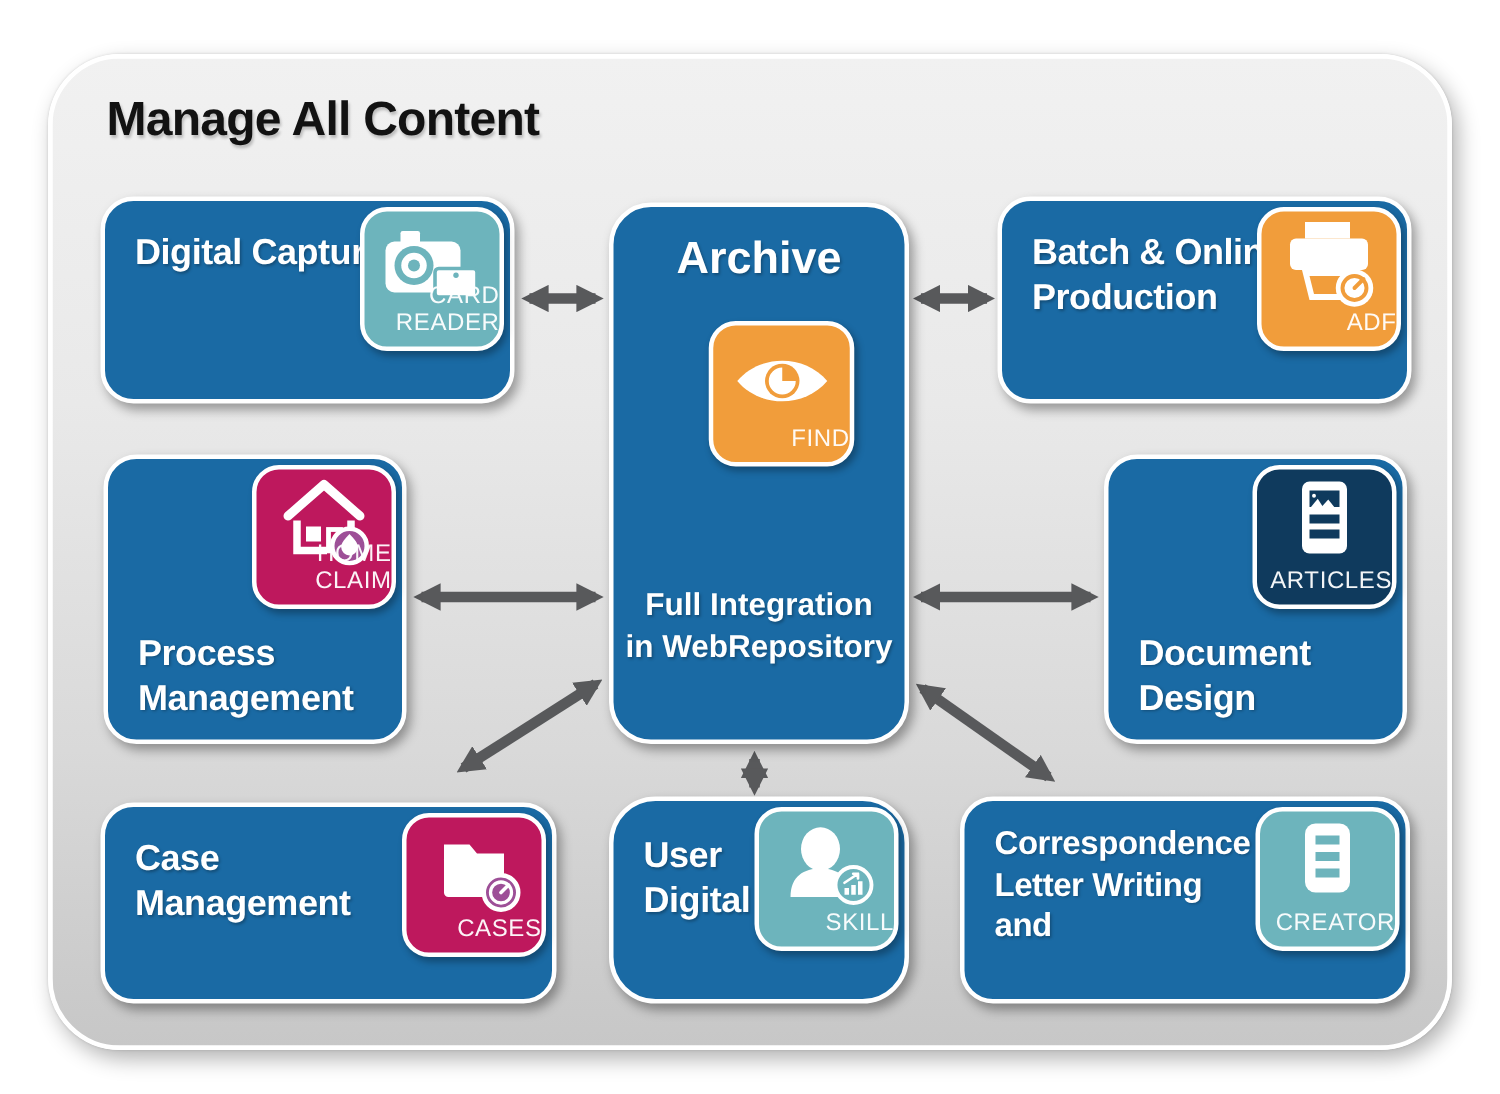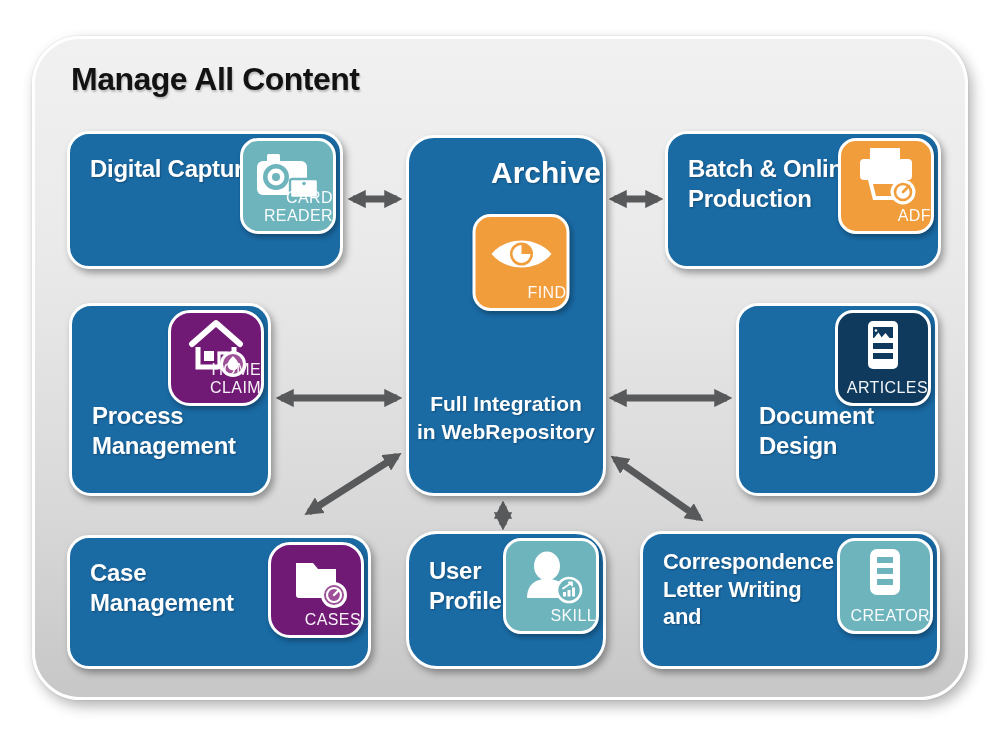--- a/index.html
+++ b/index.html
@@ -10,42 +10,42 @@
          border:3px solid #fff;box-sizing:border-box;
          box-shadow:4px 6px 14px rgba(0,0,0,0.30), 0 0 2px rgba(0,0,0,0.15);}
   .page-title{position:absolute;left:36px;top:22px;margin:0;font-size:32px;font-weight:700;
          color:#121212;letter-spacing:-0.5px;text-shadow:1px 2px 2px rgba(0,0,0,0.22);}
   .arrows{position:absolute;left:0;top:0;width:936px;height:664px;pointer-events:none;}
 
   .node{position:absolute;background:#1a6aa4;border:3px solid #fff;border-radius:22px;
         box-sizing:border-box;color:#fff;box-shadow:3px 4px 7px rgba(0,0,0,0.35);}
   .node .label{position:absolute;left:20px;top:20px;font-size:24px;font-weight:700;line-height:1.25;
         letter-spacing:-0.3px;text-shadow:1px 1px 2px rgba(0,0,0,0.28);}
-  .node.bottom .label{top:auto;bottom:32px;}
+  .node.bottom .label{top:auto;bottom:12px;}
   .node.small-label .label{font-size:22px;top:14px;}
 
   .n-digital{left:32px;top:92px;width:276px;height:138px;}
   .n-archive{left:371px;top:96px;width:200px;height:361px;border-radius:28px;}
   .n-batch{left:630px;top:92px;width:276px;height:138px;}
   .n-process{left:34px;top:264px;width:202px;height:193px;}
   .n-docdesign{left:701px;top:264px;width:202px;height:193px;}
   .n-case{left:32px;top:496px;width:304px;height:134px;}
   .n-user{left:371px;top:492px;width:200px;height:138px;border-radius:31px;}
   .n-corr{left:605px;top:492px;width:300px;height:138px;}
 
   .archive-title{position:absolute;top:18px;width:100%;text-align:center;font-size:30px;font-weight:700;
-        text-shadow:1px 1px 2px rgba(0,0,0,0.28);padding-left:40px;}
+        text-shadow:1px 1px 2px rgba(0,0,0,0.28);}
   .archive-sub{position:absolute;top:252px;width:100%;text-align:center;font-size:21px;font-weight:700;
         line-height:1.35;text-shadow:1px 1px 2px rgba(0,0,0,0.28);}
 
   .tile{position:absolute;top:4px;right:4px;width:96px;height:96px;border-radius:18px;
         border:3px solid #fff;box-sizing:border-box;box-shadow:2px 3px 5px rgba(0,0,0,0.30);}
   .tile.teal{background:#6db4bc;color:#6db4bc;}
   .tile.orange{background:#f19d3b;color:#f19d3b;margin-left:15px;}
-  .tile.purple{background:#701a75;color:#9d4f97;border-radius:22px;}
+  .tile.purple{background:#be185d;color:#9d4f97;}
   .tile.navy{background:#0f3a5d;color:#0f3a5d;}
   .tile .icn{position:absolute;left:50%;top:8px;transform:translateX(-50%);}
   .tile .tile-label{position:absolute;bottom:6px;width:100%;text-align:right;font-size:16px;
         color:rgba(255,255,255,0.95);letter-spacing:0.4px;font-weight:400;}
   .tile.find-tile{top:76px;left:50%;right:auto;transform:translateX(-50%);width:97px;height:97px;}
 </style>
 </head>
 <body>
 
 <div class="stage">
@@ -174,21 +174,21 @@
           <circle cx="50" cy="45" r="7" fill="none" stroke="#fff" stroke-width="2.2"></circle>
           <path d="M50,45 L55,40" stroke="#fff" stroke-width="2.4" stroke-linecap="round"></path>
         </svg>
         <div class="tile-label">CASES</div>
       </div>
     </div>
 
     <div class="node small-label n-user">
       <div class="label" style="top:22px;font-size:24px;">
         <div>User</div>
-        <div>Profile</div>
+        <div>Digital</div>
       </div>
       <div class="tile teal">
         <svg class="icn" width="64" height="58" viewBox="0 0 64 58" style="top:5px;">
           <ellipse cx="28" cy="20" rx="13" ry="14.5" fill="#fff"></ellipse>
           <path d="M8,52 C8,38 17,33 28,33 C39,33 48,38 48,52 Z" fill="#fff"></path>
           <circle cx="50" cy="44" r="12" fill="currentColor" stroke="#fff" stroke-width="2.6"></circle>
           <rect x="44" y="46" width="3" height="4.5" fill="#fff"></rect>
           <rect x="48.5" y="44" width="3" height="6.5" fill="#fff"></rect>
           <rect x="53" y="41.5" width="3" height="9" fill="#fff"></rect>
           <path d="M44,42.5 L53,36.5 M53,36.5 L49.8,36.5 M53,36.5 L53,39.6" stroke="#fff" stroke-width="1.8" fill="none" stroke-linecap="round"></path>

